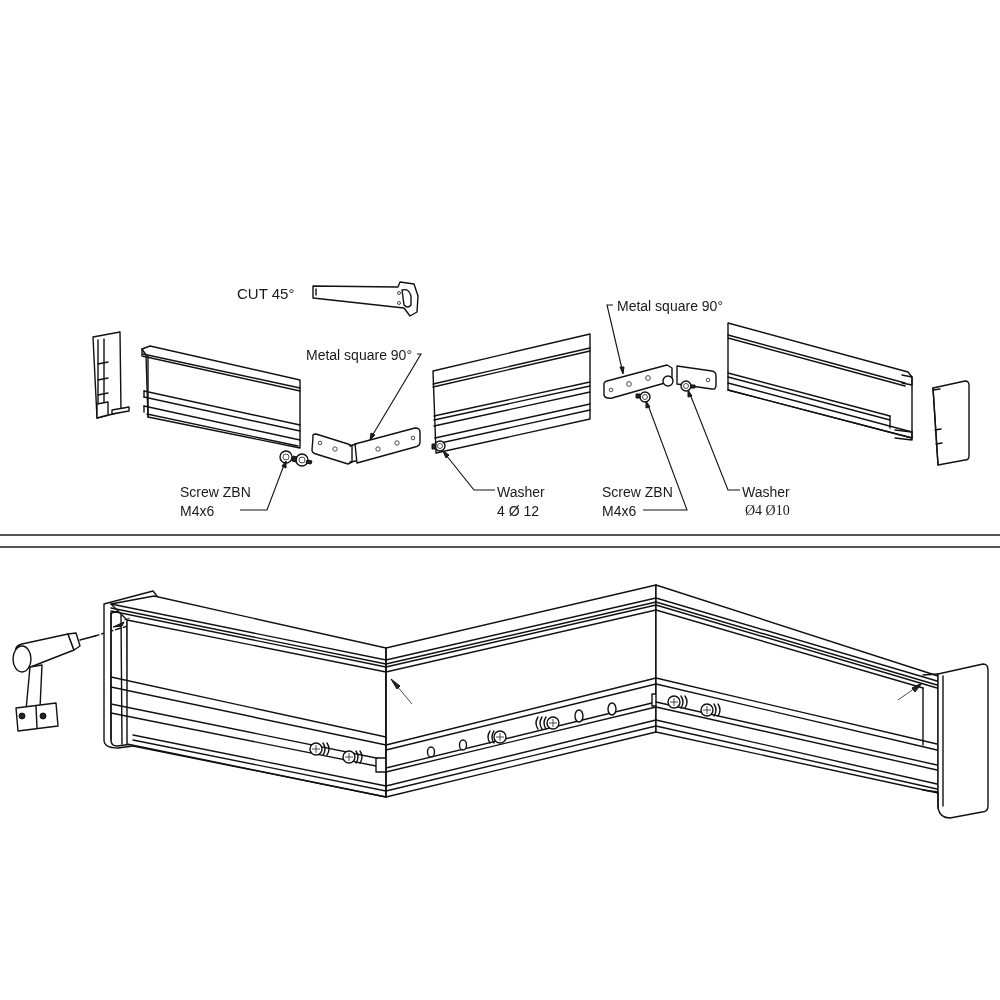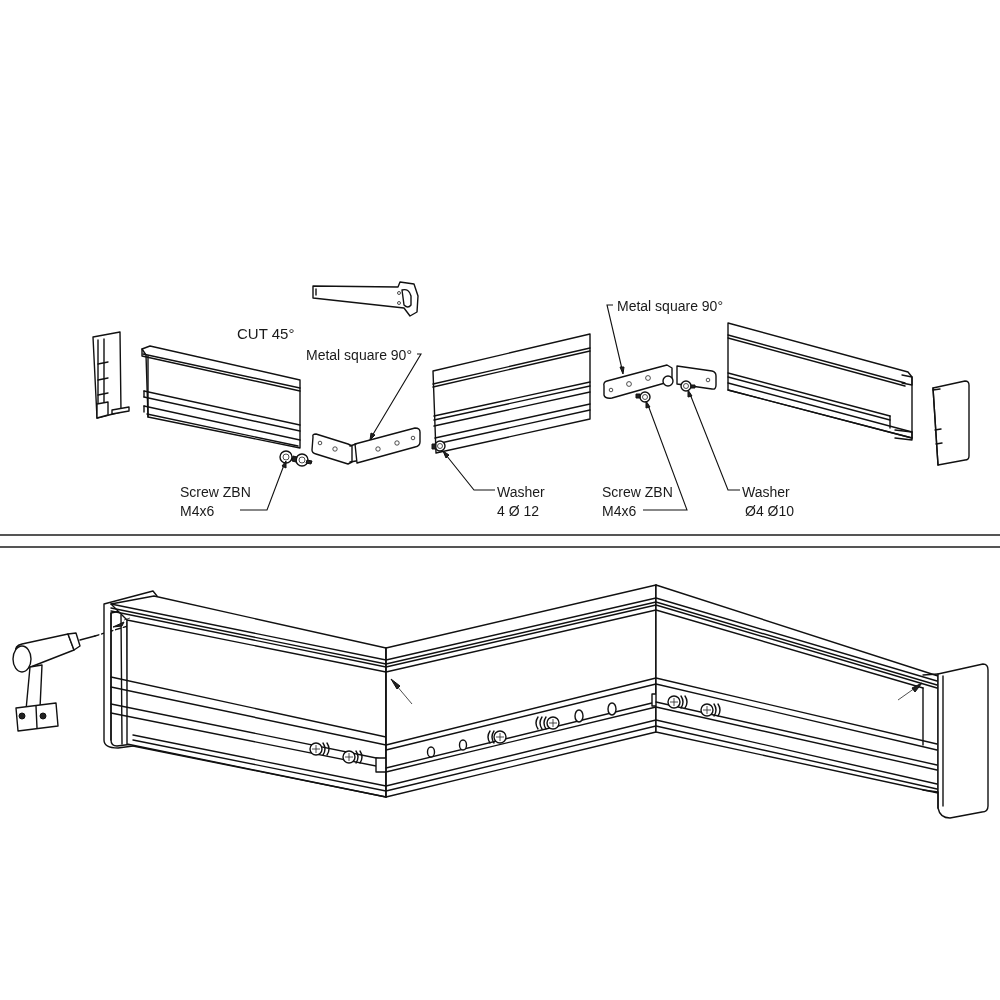--- a/index.html
+++ b/index.html
@@ -139,35 +139,35 @@
       <path class="fillk" d="M443,451 L449,455 L446,458 Z"></path>
 
       <path class="lead" d="M643,510 L687,510 L648,405"></path>
       <path class="fillk" d="M646,401 L650,407 L646,408 Z"></path>
 
       <path class="lead" d="M740,490 L728,490 L690,394"></path>
       <path class="fillk" d="M688,390 L692,396 L688,397 Z"></path>
     </g>
   </svg>
 
-  <div class="label label-lg" style="left:237px; top:285px;margin-top:40px;">CUT 45°</div>
+  <div class="label label-lg" style="left:237px; top:285px;">CUT 45°</div>
   <div class="label" style="left:306px; top:346px;">Metal square 90°</div>
   <div class="label" style="left:617px; top:297px;">Metal square 90°</div>
 
   <div class="label" style="left:180px; top:483px;">Screw ZBN</div>
   <div class="label" style="left:180px; top:502px;">M4x6</div>
 
   <div class="label" style="left:497px; top:483px;">Washer</div>
   <div class="label" style="left:497px; top:502px;">4 Ø 12</div>
 
   <div class="label" style="left:602px; top:483px;">Screw ZBN</div>
   <div class="label" style="left:602px; top:502px;">M4x6</div>
 
   <div class="label" style="left:742px; top:483px;">Washer</div>
-  <div class="label" style="left:745px; top:502px;">Ø4 Ø10</div>
+  <div class="label" style="left:745px; top:502px;font-family:Liberation Serif, serif;">Ø4 Ø10</div>
 
   <div class="divider" style="top:534px;"></div>
   <div class="divider" style="top:546px;"></div>
 
   <svg class="canvas" viewBox="0 0 1000 1000" width="1000" height="1000">
 
     <g>
       <path class="fillw" d="M16,652 Q14,646 22,644 L68,634 L74,650 L28,668 Q18,668 16,660 Z"></path>
       <ellipse class="fillw" cx="22" cy="659" rx="9" ry="13"></ellipse>
       <path class="fillw" d="M68,634 L76,633 L80,646 L74,650 Z"></path>

